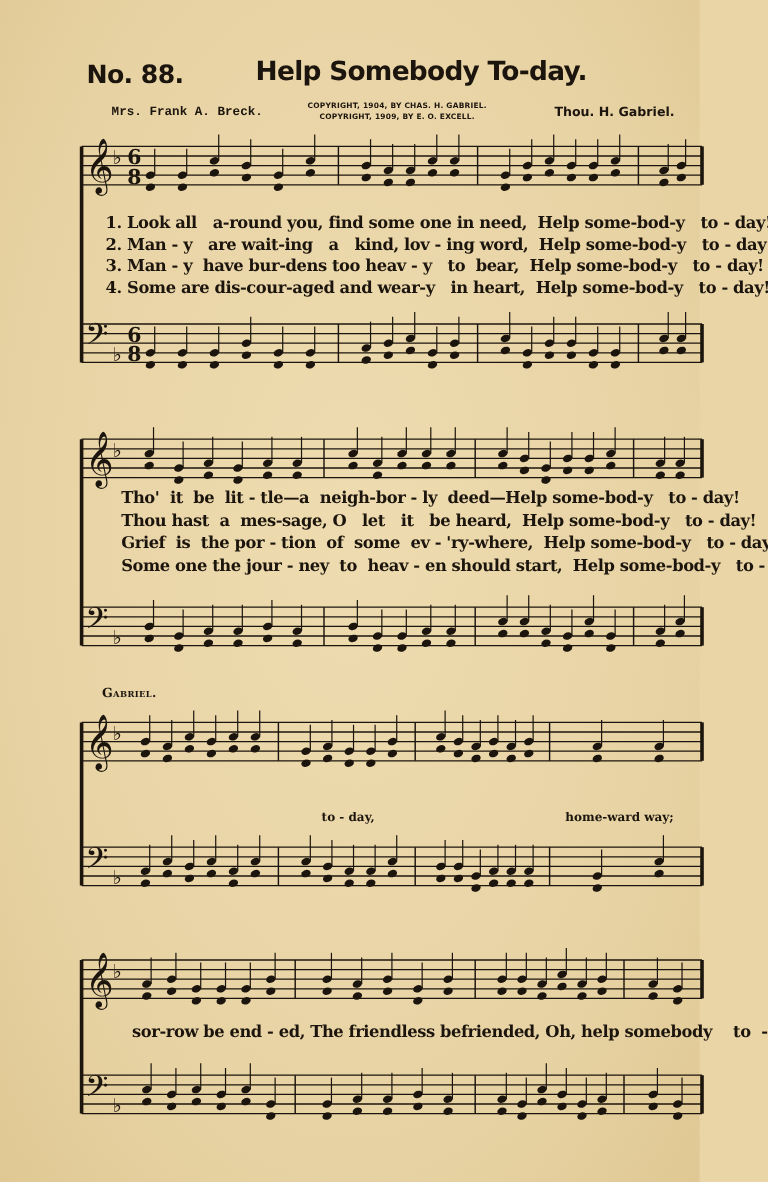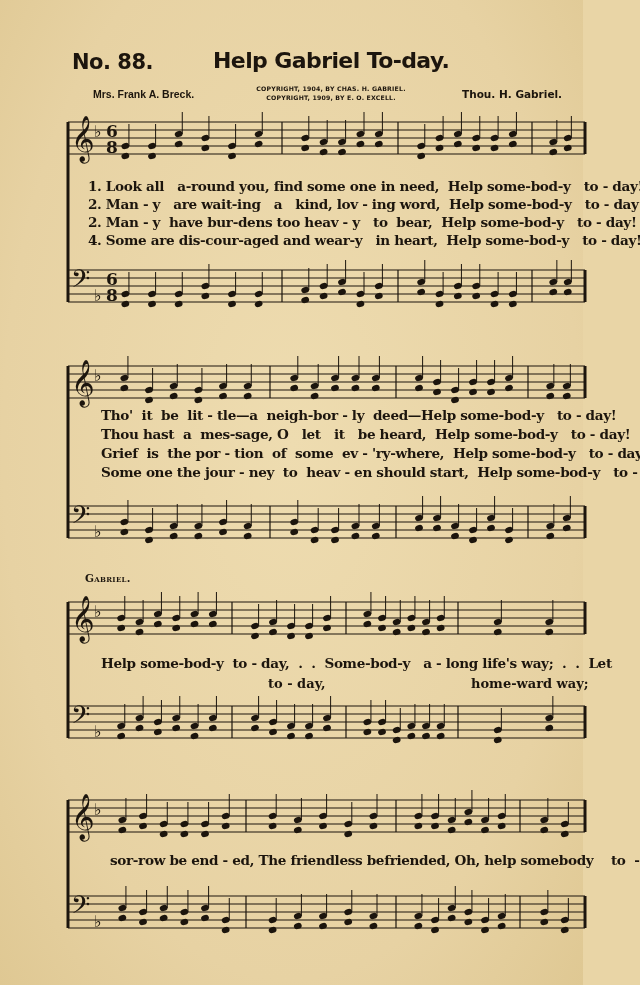--- a/index.html
+++ b/index.html
@@ -9,37 +9,37 @@
     font-family:"DejaVu Serif","Liberation Serif",serif;
     color:#1c150d;
     position:relative;
   }
   .page { position:absolute; left:0; top:0; width:583px; height:985px;
     background: radial-gradient(ellipse at 50% 45%, #eedcb0 0%, #e7d2a3 70%, #dfc893 100%); }
   .hdr-no { position:absolute; left:72px; top:50px; font-family:"DejaVu Sans","Liberation Sans",sans-serif;
     font-weight:bold; font-size:21px; letter-spacing:-0.5px; }
   .hdr-title { position:absolute; left:213px; top:48px; font-family:"DejaVu Sans","Liberation Sans",sans-serif;
     font-weight:bold; font-size:22px; letter-spacing:-0.6px; }
-  .credit-l { position:absolute; left:93px; top:88px; font-family:Liberation Sans, sans-serif;
+  .credit-l { position:absolute; left:93px; top:88px; font-family:Liberation Mono, monospace;
     font-weight:bold; font-size:10.5px; }
   .credit-r { position:absolute; left:462px; top:88px; font-family:"DejaVu Sans","Liberation Sans",sans-serif;
     font-weight:bold; font-size:10.5px; }
   .copy { position:absolute; left:236px; top:84px; width:190px; text-align:center;
     font-family:"DejaVu Sans","Liberation Sans",sans-serif; font-weight:bold; font-size:6.2px; line-height:9px; letter-spacing:0.2px; }
   .lyric { position:absolute; font-size:13.6px; font-weight:bold; white-space:pre; letter-spacing:-0.35px; }
-  .alt { position:absolute; font-size:13px; font-weight:bold; white-space:pre; }
+  .alt { position:absolute; font-size:10px; font-weight:bold; white-space:pre; }
   .chorus { position:absolute; left:85px; top:572px; font-size:10.5px; font-weight:bold; font-variant:small-caps; letter-spacing:0.3px; }
   svg.score { position:absolute; left:0; top:0; }
 </style>
 </head>
 <body>
 
 <div class="page">
   <div class="hdr-no">No. 88.</div>
-  <div class="hdr-title">Help Gabriel To-day.</div>
+  <div class="hdr-title">Help Somebody To-day.</div>
   <div class="credit-l">Mrs. Frank A. Breck.</div>
   <div class="copy">
     <div>COPYRIGHT, 1904, BY CHAS. H. GABRIEL.</div>
     <div>COPYRIGHT, 1909, BY E. O. EXCELL.</div>
   </div>
   <div class="credit-r">Thou. H. Gabriel.</div>
 
   <svg class="score" id="score" width="640" height="985">
       <line x1="68" x2="585" y1="122" y2="122" stroke="#1c150d" stroke-width="1.1"></line>
       <line x1="68" x2="585" y1="130" y2="130" stroke="#1c150d" stroke-width="1.1"></line>
@@ -590,27 +590,26 @@
       <ellipse cx="544.25" cy="912" rx="4" ry="3" fill="#1c150d" transform="rotate(-20 544.25 912)"></ellipse>
       <ellipse cx="544.25" cy="922" rx="4" ry="3" fill="#1c150d" transform="rotate(-20 544.25 922)"></ellipse>
       <line x1="547.85" x2="547.85" y1="912" y2="890" stroke="#1c150d" stroke-width="1"></line>
       <ellipse cx="564.75" cy="920" rx="4" ry="3" fill="#1c150d" transform="rotate(-20 564.75 920)"></ellipse>
       <ellipse cx="564.75" cy="930" rx="4" ry="3" fill="#1c150d" transform="rotate(-20 564.75 930)"></ellipse>
       <line x1="568.35" x2="568.35" y1="920" y2="898" stroke="#1c150d" stroke-width="1"></line>
     </svg>
 
   <div class="lyric" style="left:88px;top:178px">1. Look all   a-round you, find some one in need,  Help some-bod-y   to - day!</div>
   <div class="lyric" style="left:88px;top:196px">2. Man - y   are wait-ing   a   kind, lov - ing word,  Help some-bod-y   to - day!</div>
-  <div class="lyric" style="left:88px;top:214px">2. Man - y  have bur-dens too heav - y   to  bear,  Help some-bod-y   to - day!</div>
+  <div class="lyric" style="left:88px;top:214px">3. Man - y  have bur-dens too heav - y   to  bear,  Help some-bod-y   to - day!</div>
   <div class="lyric" style="left:88px;top:232px">4. Some are dis-cour-aged and wear-y   in heart,  Help some-bod-y   to - day!</div>
 
   <div class="lyric" style="left:101px;top:407px">Tho'  it  be  lit - tle—a  neigh-bor - ly  deed—Help some-bod-y   to - day!</div>
   <div class="lyric" style="left:101px;top:426px">Thou hast  a  mes-sage, O   let   it   be heard,  Help some-bod-y   to - day!</div>
   <div class="lyric" style="left:101px;top:445px">Grief  is  the por - tion  of  some  ev - 'ry-where,  Help some-bod-y   to - day!</div>
   <div class="lyric" style="left:101px;top:464px">Some one the jour - ney  to  heav - en should start,  Help some-bod-y   to - day!</div>
 
   <div class="chorus">Gabriel.</div>
-  <div class="lyric" style="left:101px;top:655px">Help some-bod-y  to - day,  .  .  Some-bod-y   a - long life's way;  .  .  Let</div>
   <div class="alt" style="left:268px;top:676px">to - day,</div>
   <div class="alt" style="left:471px;top:676px">home-ward way;</div>
 
   <div class="lyric" style="left:110px;top:852px">sor-row be end - ed, The friendless befriended, Oh, help somebody    to  -  day!</div>
 </div>
 
 </body></html>

